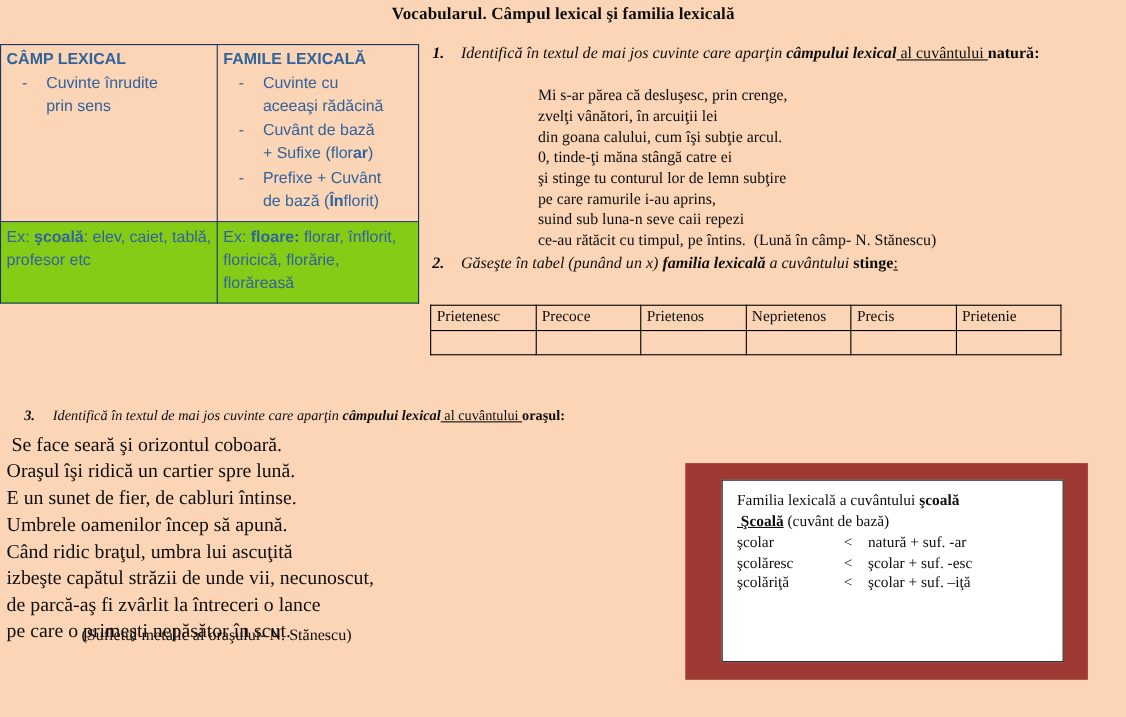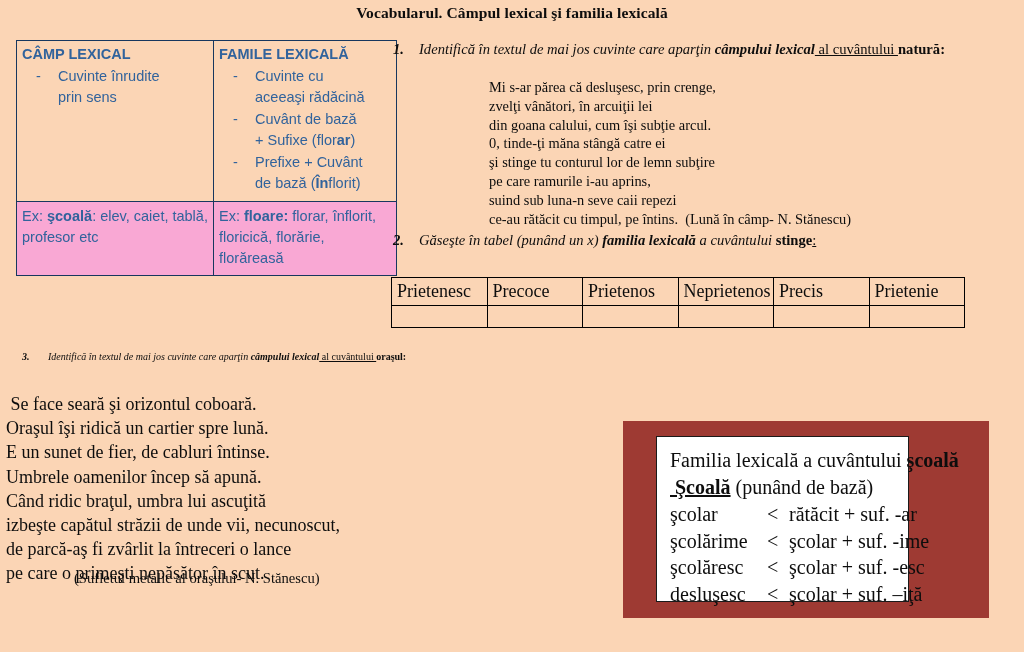--- a/index.html
+++ b/index.html
@@ -30,21 +30,21 @@
     text-align: center;
     font-family: "Liberation Serif", serif;
     font-weight: bold;
     font-size: 15.5px;
     letter-spacing: 0.1px;
   }
 
   
   .concept-table {
     position: absolute;
-    left: 16px;
+    left: 0;
     top: 40px;
     width: 358px;
     border-collapse: collapse;
     table-layout: fixed;
     font-family: "Liberation Sans", sans-serif;
     color: #31639c;
     font-size: 14.5px;
   }
   .concept-table td {
     border: 1.6px solid #17375e;
@@ -69,21 +69,21 @@
     padding-left: 36px;
     line-height: 1.45;
     margin-bottom: 1px;
   }
   .ct-list li .dash {
     position: absolute;
     left: 14px;
     top: 0;
   }
   .ct-row-ex td {
-    background: #f9a8d4;
+    background: #84cc16;
   }
   .ex-text { line-height: 1.45; display: block; }
   .b { font-weight: bold; }
 
   .cell-a-top { height: 150px; }
 
   
   .ex1-title {
     position: absolute;
     left: 393px;
@@ -128,36 +128,36 @@
     width: 26px;
   }
 
   .prieten-table {
     position: absolute;
     left: 391px;
     top: 277px;
     width: 574px;
     border-collapse: collapse;
     table-layout: fixed;
-    font-size: 18px;
+    font-size: 14px;
   }
   .prieten-table td {
     border: 1.2px solid #000;
     padding: 2px 4px 2px 5px;
     height: 17px;
     line-height: 1.25;
   }
 
   
   .ex3-title {
     position: absolute;
     left: 22px;
-    top: 350px;
+    top: 370px;
     width: 700px;
-    font-size: 10px;
+    font-size: 13px;
     font-style: italic;
     line-height: 1.3;
   }
   .ex3-title .num {
     font-weight: bold;
     font-style: italic;
     display: inline-block;
     width: 26px;
   }
   .poem2 {
@@ -183,27 +183,27 @@
     top: 421px;
     width: 366px;
     height: 197px;
     background: #9e3a33;
     box-sizing: border-box;
   }
   .family-inner {
     position: absolute;
     left: 33px;
     top: 15px;
-    width: 253px;
+    width: 311px;
     height: 166px;
     background: #ffffff;
     border: 1.4px solid #1a1a1a;
     box-sizing: border-box;
     padding: 10px 0 3px 13px;
-    font-size: 20px;
+    font-size: 14px;
     line-height: 1.33;
   }
   .fam-line { white-space: pre; }
   .fam-base {
     font-weight: bold;
     text-decoration: underline;
   }
   .fam-underpad { text-decoration: underline; }
   .fam-rows { margin-top: 1px; }
   .fam-rows .w {
@@ -315,23 +315,22 @@
 Umbrele oamenilor încep să apună.
 Când ridic braţul, umbra lui ascuţită
 izbeşte capătul străzii de unde vii, necunoscut,
 de parcă-aş fi zvârlit la întreceri o lance
 pe care o primeşti nepăsător în scut.</div>
   <div class="poem2-credit">(Sufletul metalic al oraşului- N. Stănescu)</div>
 
   <div class="family-box">
     <div class="family-inner">
       <div class="fam-line"><span>Familia lexicală a cuvântului </span><span class="b">şcoală</span></div>
-      <div class="fam-line"><span class="fam-underpad">&nbsp;</span><span class="fam-base">Şcoală</span><span> (punând de bază)</span></div>
+      <div class="fam-line"><span class="fam-underpad">&nbsp;</span><span class="fam-base">Şcoală</span><span> (cuvânt de bază)</span></div>
       <div class="fam-rows">
-        <div class="fam-line"><span class="w">şcolar</span><span class="lt">&lt;</span><span>rătăcit + suf. -ar</span></div>
-        <div class="fam-line"><span class="w">şcolărime</span><span class="lt">&lt;</span><span>şcolar + suf. -ime</span></div>
+        <div class="fam-line"><span class="w">şcolar</span><span class="lt">&lt;</span><span>natură + suf. -ar</span></div>
         <div class="fam-line"><span class="w">şcolăresc</span><span class="lt">&lt;</span><span>şcolar + suf. -esc</span></div>
-        <div class="fam-line"><span class="w">desluşesc</span><span class="lt">&lt;</span><span>şcolar + suf. –iţă</span></div>
+        <div class="fam-line"><span class="w">şcolăriţă</span><span class="lt">&lt;</span><span>şcolar + suf. –iţă</span></div>
       </div>
     </div>
   </div>
 
 </div>
 
 </body></html>

